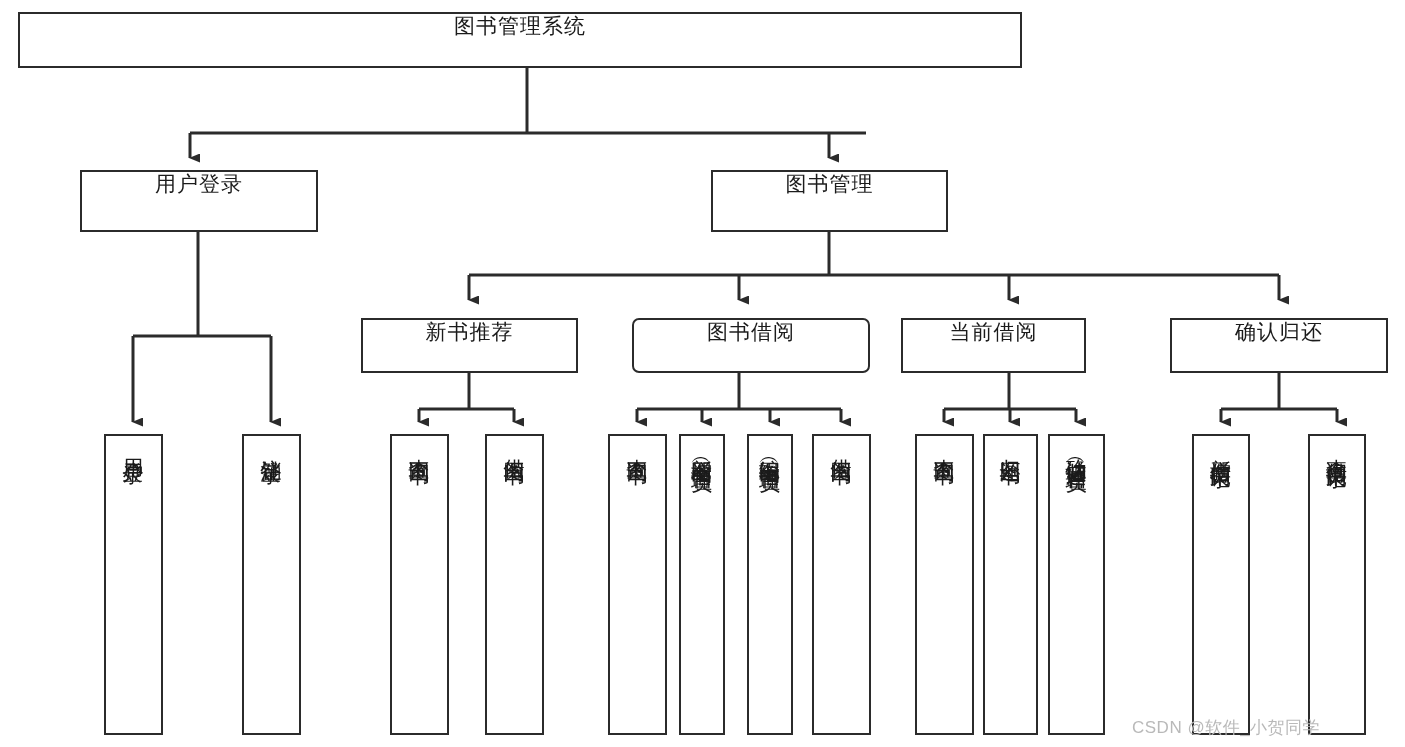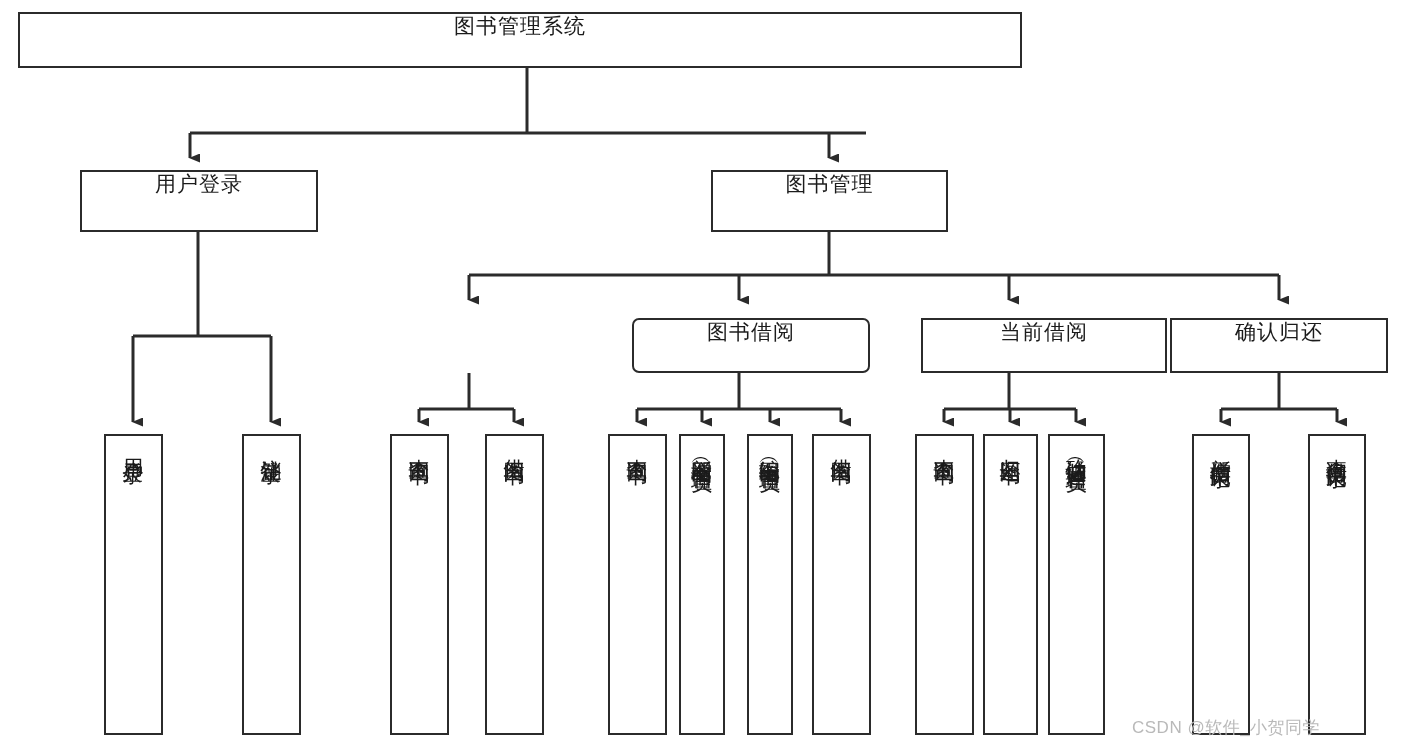--- a/index.html
+++ b/index.html
@@ -136,26 +136,29 @@
   </div>
 
   <div class="node-box node-horizontal" style="left:80px; top:170px; width:238px; height:62px;">
     <span class="node-label">用户登录</span>
   </div>
 
   <div class="node-box node-horizontal" style="left:711px; top:170px; width:237px; height:62px;">
     <span class="node-label">图书管理</span>
   </div>
 
+  <div class="node-box node-horizontal" style="left:361px; top:318px; width:217px; height:55px;">
+    <span class="node-label">新书推荐</span>
+  </div>
 
   <div class="node-box node-horizontal" style="left:632px; top:318px; width:238px; height:55px;border-radius:7px;">
     <span class="node-label">图书借阅</span>
   </div>
 
-  <div class="node-box node-horizontal" style="left:921px; top:318px; width:246px; height:55px;">
+  <div class="node-box node-horizontal" style="left:901px; top:318px; width:185px; height:55px;">
     <span class="node-label">当前借阅</span>
   </div>
 
   <div class="node-box node-horizontal" style="left:1170px; top:318px; width:218px; height:55px;">
     <span class="node-label">确认归还</span>
   </div>
 
   <div class="node-box node-vertical" style="left:104px; top:434px; width:59px; height:301px;">
     <span class="node-label">用户登录</span>
   </div>

